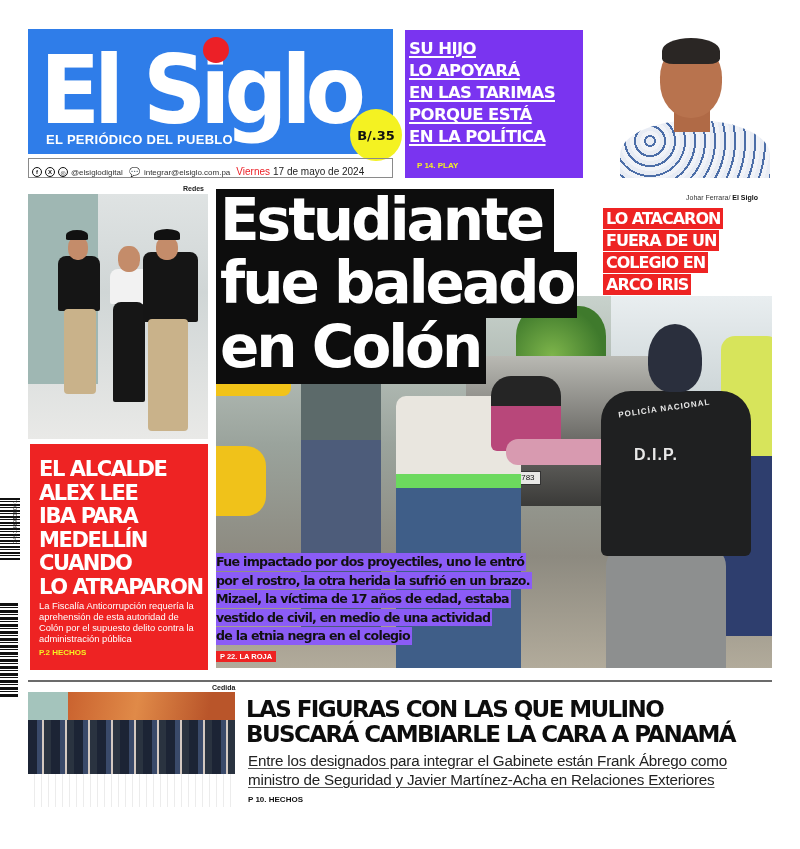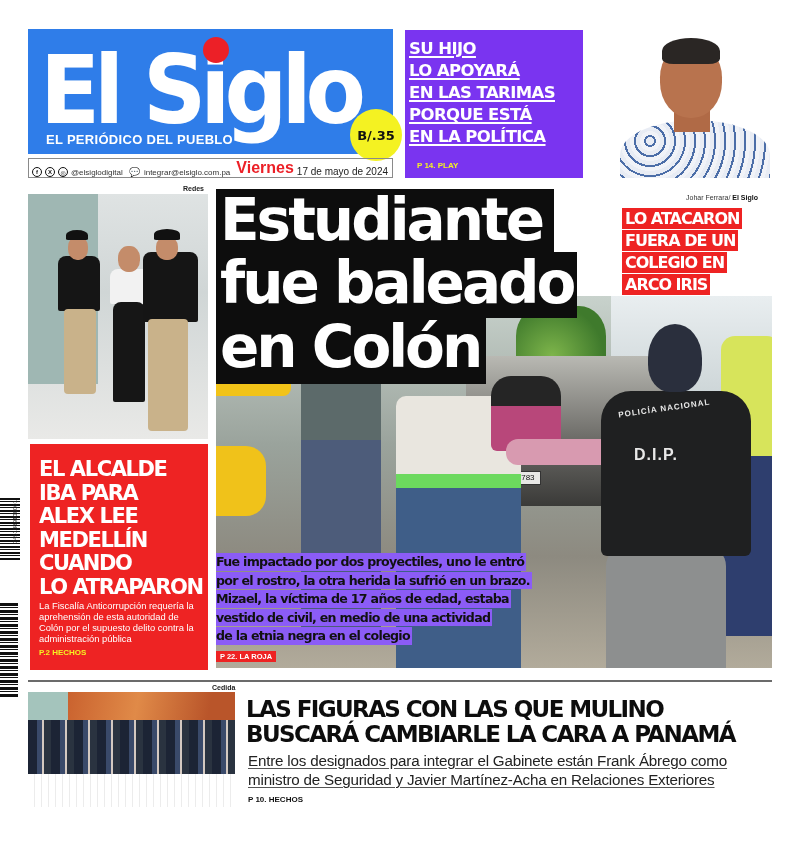--- a/index.html
+++ b/index.html
@@ -9,21 +9,21 @@
   
   .masthead { position: absolute; left: 28px; top: 29px; width: 365px; height: 151px; }
   .mast-blue { position: absolute; left: 0; top: 0; width: 365px; height: 125px; background: #2f7de9; overflow: visible; }
   .mast-logo { position: absolute; left: 12px; top: 14px; font-family: "DejaVu Sans", sans-serif; font-weight: bold; font-size: 88px; letter-spacing: -6px; color: #fff; line-height: 1; transform: scaleY(1.08); transform-origin: top left; }
   .mast-dot { position: absolute; left: 175px; top: 8px; width: 26px; height: 26px; border-radius: 50%; background: #ec2027; }
   .mast-tagline { position: absolute; left: 18px; top: 103px; font-weight: bold; font-size: 13px; color: #fff; letter-spacing: 0.3px; }
   .price-badge { position: absolute; left: 324px; top: 82px; width: 48px; height: 48px; border-radius: 50%; background: #f4f222; display: flex; align-items: center; justify-content: center; font-family: "DejaVu Sans", sans-serif; font-weight: bold; font-size: 13px; color: #111; box-shadow: 0 0 0 2px #f4f222; }
   .mast-info { position: absolute; left: 0; top: 129px; width: 365px; height: 20px; border: 1px solid #8a8a8a; display: flex; align-items: flex-end; padding-left: 3px; font-size: 8px; color: #333; gap: 3px; white-space: nowrap; }
   .soc-ic { width: 10px; height: 10px; border-radius: 50%; border: 1.2px solid #111; font-size: 6px; display: inline-flex; align-items: center; justify-content: center; font-weight: bold; color: #111; }
   .chat-ic { font-size: 9px; margin-left: 4px; }
-  .mast-day { color: #ec2027; font-weight: bold; font-size: 16px; margin-left: 3px; }
+  .mast-day { color: #ec2027; font-weight: normal; font-size: 10px; margin-left: 3px; }
   .mast-date { font-size: 10px; color: #222; }
 
   
   .teaser { position: absolute; left: 405px; top: 30px; width: 178px; height: 148px; background: #7a34f0; padding: 8px 0 0 4px; }
   .teaser-line { display: block; color: #fff; font-family: "DejaVu Sans", sans-serif; font-weight: bold; font-size: 16.5px; letter-spacing: -0.6px; line-height: 22px; text-decoration: underline; text-decoration-thickness: 2px; text-underline-offset: 2px; white-space: nowrap; }
   .teaser-ref { position: absolute; left: 12px; bottom: 8px; color: #f4f222; font-weight: bold; font-size: 8px; }
   .portrait { position: absolute; left: 612px; top: 30px; width: 160px; height: 148px; background: #fff; overflow: hidden; }
   .portrait .shirt { position: absolute; left: 8px; top: 90px; width: 150px; height: 70px; border-radius: 50% 50% 0 0; background: repeating-radial-gradient(circle at 20% 30%, #e8ecf4 0 4px, #4c6ea8 4px 6px, #f1f3f8 6px 10px); }
   .portrait .neck { position: absolute; left: 62px; top: 72px; width: 36px; height: 30px; background: #b06a46; }
   .portrait .head { position: absolute; left: 48px; top: 14px; width: 62px; height: 74px; border-radius: 45% 45% 48% 48%; background: #b8734e; }
@@ -70,21 +70,21 @@
   .mp-right-officer { position: absolute; left: 505px; top: 40px; width: 60px; height: 300px; background: linear-gradient(180deg, #d7e45b 0 40%, #2e3e6e 40% 100%); border-radius: 14px 14px 0 0; }
 
   .hl-box { position: absolute; background: #0d0d0d; color: #fff; font-family: "DejaVu Sans", sans-serif; font-weight: bold; letter-spacing: -3px; line-height: 1; white-space: nowrap; }
   .hl-1 { left: 216px; top: 189px; height: 64px; padding: 2px 12px 0 4px; font-size: 58px; }
   .hl-2 { left: 216px; top: 252px; height: 66px; padding: 2px 4px 0 4px; font-size: 58px; }
   .hl-3 { left: 216px; top: 318px; height: 66px; padding: 0 6px 0 4px; font-size: 58px; }
 
   .photo-credit-main { position: absolute; left: 686px; top: 194px; font-size: 7px; color: #333; }
   .photo-credit-main b { color: #111; }
 
-  .sub-red { position: absolute; left: 622px; top: 208px; width: 150px; }
+  .sub-red { position: absolute; left: 603px; top: 208px; width: 150px; }
   .sub-red span { display: inline-block; background: #ee2323; color: #fff; font-family: "DejaVu Sans", sans-serif; font-weight: bold; font-size: 16px; letter-spacing: -1px; line-height: 21px; padding: 0 3px; margin-bottom: 1px; white-space: nowrap; }
 
   .caption { position: absolute; left: 216px; top: 552px; }
   .caption-line { display: inline-block; background: #8b5cf6; color: #111; font-family: "DejaVu Sans", sans-serif; font-weight: bold; font-size: 12.6px; letter-spacing: -0.7px; line-height: 17.5px; padding: 0 2px 0 0; white-space: nowrap; }
   .caption-ref { display: inline-block; background: #ee2323; color: #fff; font-weight: bold; font-size: 7.5px; padding: 1px 4px; margin-top: 2px; }
 
   
   .sep { position: absolute; left: 28px; top: 680px; width: 744px; height: 2px; background: #6b6b6b; }
 
   
@@ -150,22 +150,22 @@
   <div class="face" style="left:90px; top:52px; width:22px; height:26px;"></div>
 
   <div class="fig" style="left:115px; top:58px; width:55px; height:70px; background:#151515;"></div>
   <div class="pants" style="left:120px; top:125px; width:40px; height:112px; border-radius:4px;"></div>
   <div class="face" style="left:128px; top:42px; width:22px; height:24px;"></div>
   <div class="cap" style="left:126px; top:35px; width:26px; height:11px;"></div>
 </div>
 
 <div class="alcalde">
   <span class="alc-line">EL ALCALDE</span>
+  <span class="alc-line">ALEX LEE</span>
   <span class="alc-line">IBA PARA</span>
-  <span class="alc-line">ALEX LEE</span>
   <span class="alc-line">MEDELLÍN</span>
   <span class="alc-line">CUANDO</span>
   <span class="alc-line">LO ATRAPARON</span>
   <div class="alc-body">La Fiscalía Anticorrupción requería la aprehensión de esta autoridad de Colón  por el supuesto delito contra la administración pública</div>
   <div class="alc-ref">P.2 HECHOS</div>
 </div>
 
 <div class="barcode">
   <div class="bars-a"></div>
   <div class="bars-num">7451089100001</div>

